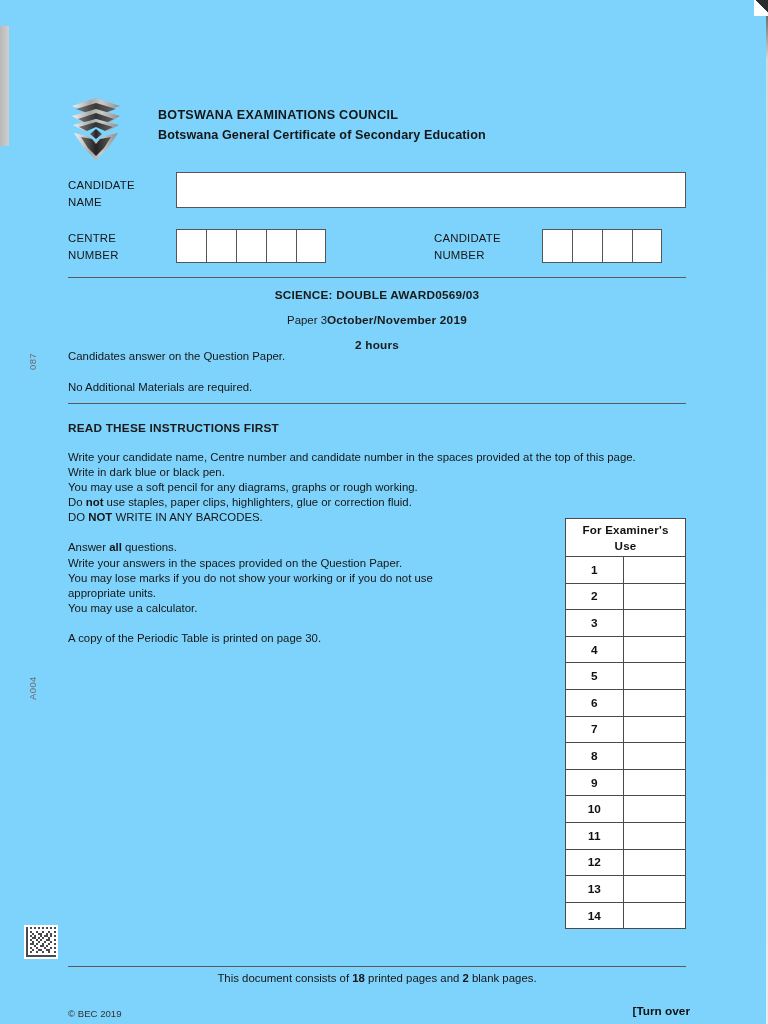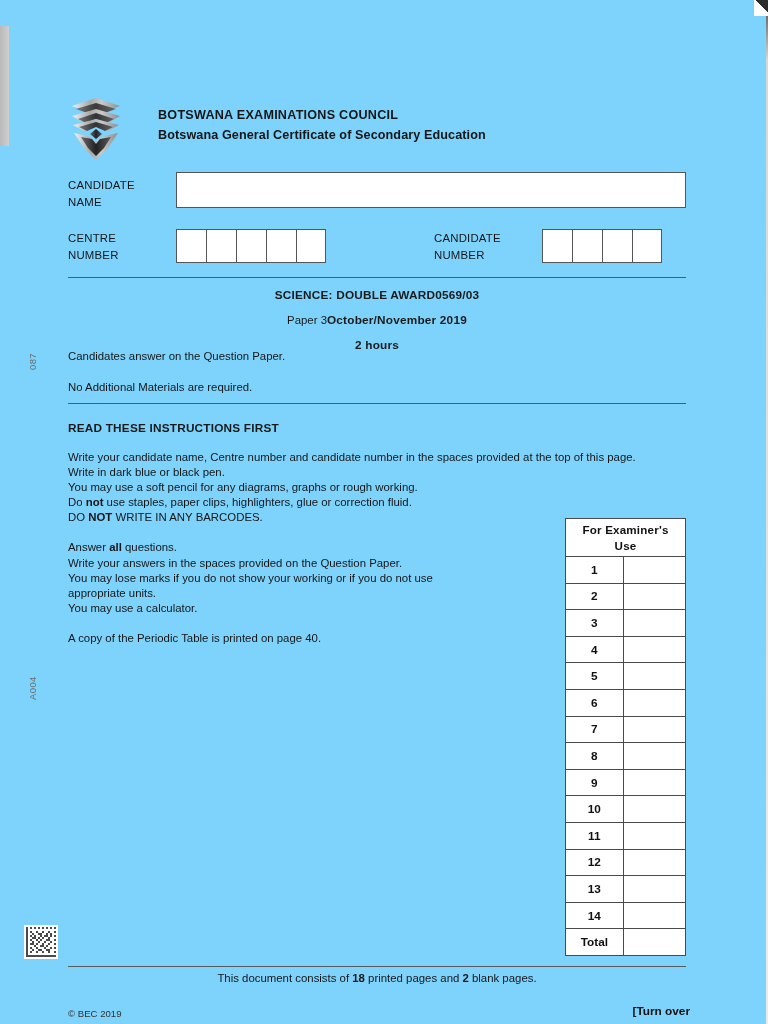--- a/index.html
+++ b/index.html
@@ -344,21 +344,21 @@
     <div class="gap"></div>
 
     <div class="instr-narrow">
       <p class="para">Answer <b>all</b> questions.</p>
       <p class="para">Write your answers in the spaces provided on the Question Paper.</p>
       <p class="para">You may lose marks if you do not show your working or if you do not use appropriate units.</p>
       <p class="para">You may use a calculator.</p>
 
       <div class="gap"></div>
 
-      <p class="para">A copy of the Periodic Table is printed on page 40.</p>
+      <p class="para">A copy of the Periodic Table is printed on page 30.</p>
     </div>
   </div>
 
   <table class="ex-table">
     <tbody>
       <tr>
         <td class="hdr" colspan="2">
           <div>For Examiner's</div>
           <div>Use</div>
         </td>
@@ -410,24 +410,20 @@
       <tr>
         <td class="qnum">12</td>
         <td class="mark"></td>
       </tr>
       <tr>
         <td class="qnum">13</td>
         <td class="mark"></td>
       </tr>
       <tr>
         <td class="qnum">14</td>
-        <td class="mark"></td>
-      </tr>
-      <tr>
-        <td class="qnum">Total</td>
         <td class="mark"></td>
       </tr>
     </tbody>
   </table>
 
   <div class="barcode">
     <svg viewBox="0 0 34 34" width="34" height="34" aria-hidden="true" shape-rendering="crispEdges">
       <rect x="0" y="0" width="34" height="34" fill="#ffffff"></rect>
       <g fill="#4a4a4a">
         <rect x="2" y="2" width="2" height="30"></rect>

